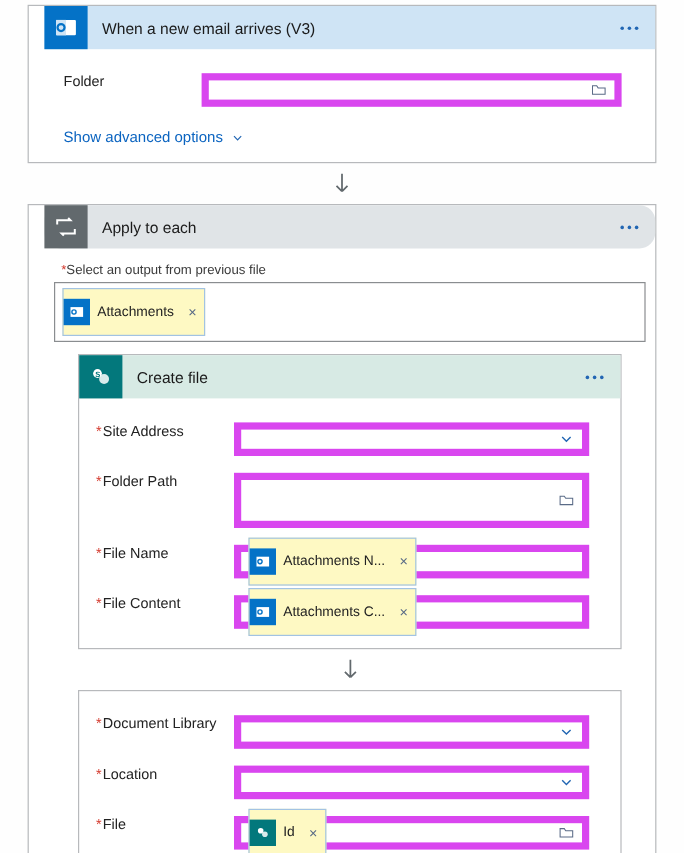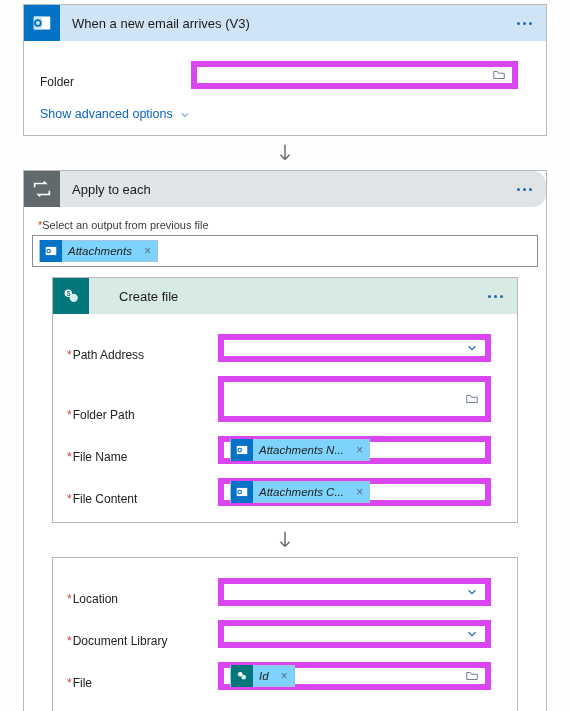--- a/index.html
+++ b/index.html
@@ -7,36 +7,37 @@
     font-family: "Segoe UI", Arial, sans-serif;
     font-size: 12px;
     background: #fefefe;
     color: #333;
     width: 570px;
   }
   .card {
     border: 1px solid #b7b9bc;
     background: #fff;
     margin: 4px 23px 0 23px;
+    padding-left: 13px;
   }
   .card-header {
     display: flex;
     align-items: center;
     height: 36px;
     padding: 0 10px 0 0;
   }
   .card-header .title {
     flex: 1;
     font-size: 13px;
     color: #1b1b1b;
     padding-left: 12px;
   }
   .hdr-blue { background: #cfe4f5; }
   .hdr-grey { background: #e0e4e7; border-radius: 13px; }
-  .hdr-teal { background: #d7eae4; gap: 18px; }
+  .hdr-teal { background: #d7eae4; }
   .icon-box {
     width: 36px; height: 36px;
     display: flex; align-items: center; justify-content: center;
   }
   .icon-box svg { width: 22px; height: 22px; }
   .icon-outlook-bg { background:#0472c7; }
   .icon-loop-bg    { background:#62696d; }
   .icon-sp-bg      { background:#03787c; }
   .icon-excel-bg   { background:#107c41; }
 
@@ -45,23 +46,22 @@
     padding: 6px 4px;
   }
   .dots span {
     width: 3px; height: 3px; border-radius: 50%;
     background: #2266b3;
   }
   .hdr-teal .dots span, .hdr-grey .dots span { background:#2266b3; }
 
   .card-body { padding: 12px 16px 14px 16px; }
   .row {
-    display: flex; align-items: flex-end;
+    display: flex; align-items: flex-start;
     margin: 8px 12px 14px 0;
-    gap: 36px;
   }
   .row-label {
     width: 115px;
     font-size: 12px;
     color: #222;
   }
   .req::before { content:"*"; color:#d43b2f; margin-right:1px; font-size:12px;}
   .field {
     flex: 1; position: relative;
     border: 6px solid #d946ef;
@@ -76,22 +76,22 @@
     transform:translateY(-50%);
   }
   .field-icon-right svg { width:14px; height:14px; display:block; }
   .ghost-line {
     height:1px; background:#c5c7c8; flex:1;
   }
   .ghost-lines { display:flex; flex-direction:column; gap:4px; width:100%; }
 
   .token {
     display:inline-flex; align-items:center;
-    background:#7dd3fc; border:1px solid #a2c3e3; height:22px;
-    font-size:11px; color:#1b52a6;font-style:italic;
+    background:#fef9c3; border:1px solid #a2c3e3; height:40px;
+    font-size:11px; color:#1b52a6;
   }
   .token .t-icon {
     width:22px; height:22px; display:flex; align-items:center; justify-content:center;
     background:#0472c7;
   }
   .token .t-icon.sp { background:#03787c; }
   .token .t-label { padding: 0 6px 0 6px; color:#222; font-size:11.5px; }
   .token .t-x {
     padding: 0 6px; cursor:pointer; color:#586a86; font-size:12px;
   }
@@ -214,21 +214,21 @@
         </div>
         <div class="title">Create file</div>
         <div class="dots">
             <span></span>
             <span></span>
             <span></span>
           </div>
       </div>
       <div class="card-body">
         <div class="row">
-          <div class="row-label req">Path Address</div>
+          <div class="row-label req">Site Address</div>
           <div class="field">
             <div class="ghost-lines">
                 <div class="ghost-line" style="width:55%"></div>
                 <div class="ghost-line" style="width:90%"></div>
               </div>
             <span class="field-icon-right">
               <svg viewBox="0 0 24 24" class="chev-down">
                   <path d="M6 9l6 6 6-6" fill="none" stroke-width="2"></path>
                 </svg>
             </span>
@@ -282,37 +282,37 @@
 
     <div class="connector">
       <svg viewBox="0 0 24 24" fill="none">
           <path d="M12 3v16M12 19l-5-5M12 19l5-5" stroke-width="1.6"></path>
         </svg>
     </div>
 
     <div class="inner-card">
       <div class="card-body">
         <div class="row">
+          <div class="row-label req">Document Library</div>
+          <div class="field">
+            <div class="ghost-lines">
+                <div class="ghost-line" style="width:22%"></div>
+              </div>
+            <span class="field-icon-right">
+              <svg viewBox="0 0 24 24" class="chev-down">
+                  <path d="M6 9l6 6 6-6" fill="none" stroke-width="2"></path>
+                </svg>
+            </span>
+          </div>
+        </div>
+        <div class="row">
           <div class="row-label req">Location</div>
           <div class="field">
             <div class="ghost-lines">
                 <div class="ghost-line" style="width:28%"></div>
-              </div>
-            <span class="field-icon-right">
-              <svg viewBox="0 0 24 24" class="chev-down">
-                  <path d="M6 9l6 6 6-6" fill="none" stroke-width="2"></path>
-                </svg>
-            </span>
-          </div>
-        </div>
-        <div class="row">
-          <div class="row-label req">Document Library</div>
-          <div class="field">
-            <div class="ghost-lines">
-                <div class="ghost-line" style="width:22%"></div>
               </div>
             <span class="field-icon-right">
               <svg viewBox="0 0 24 24" class="chev-down">
                   <path d="M6 9l6 6 6-6" fill="none" stroke-width="2"></path>
                 </svg>
             </span>
           </div>
         </div>
         <div class="row">
           <div class="row-label req">File</div>

